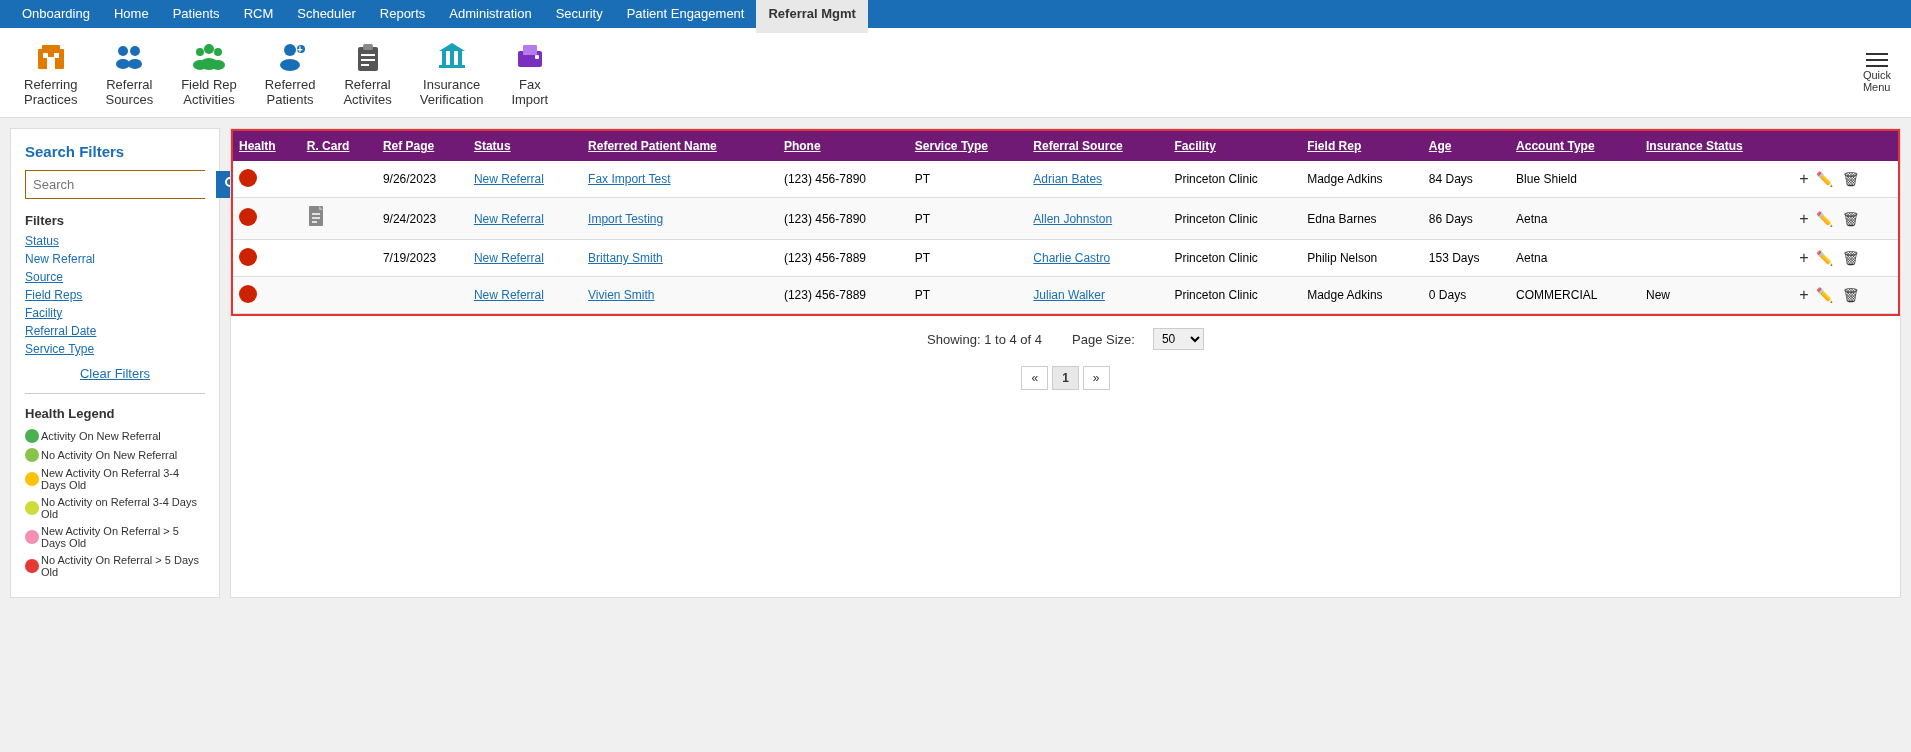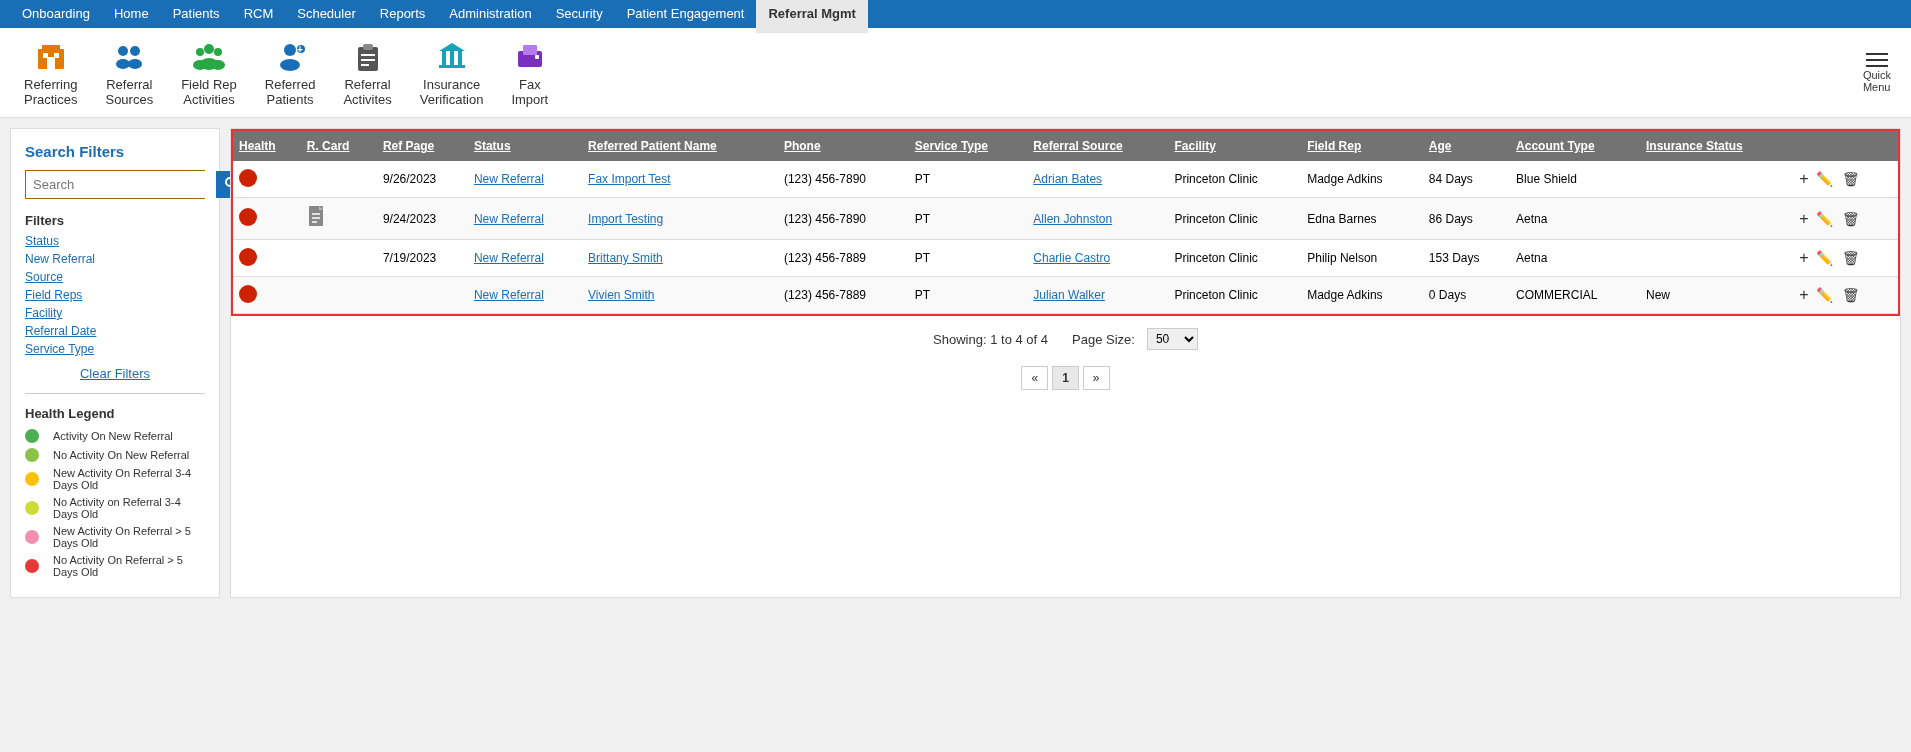--- a/index.html
+++ b/index.html
@@ -154,21 +154,21 @@
     }
     .health-legend h4 {
       font-size: 13px;
       font-weight: bold;
       margin-bottom: 8px;
       color: #333;
     }
     .legend-item {
       display: flex;
       align-items: center;
-      gap: 14px;
+      gap: 2px;
       margin-bottom: 5px;
       font-size: 11px;
       color: #333;
     }
     .legend-dot {
       width: 14px;
       height: 14px;
       border-radius: 50%;
       flex-shrink: 0;
     }
@@ -183,21 +183,21 @@
     .table-wrapper {
       border: 2px solid #e53333;
       overflow-x: auto;
     }
     table {
       width: 100%;
       border-collapse: collapse;
       font-size: 12px;
     }
     table thead tr {
-      background: #737373;
+      background: #701a75;
       color: #fff;
     }
     table thead th {
       padding: 8px 6px;
       text-align: left;
       white-space: nowrap;
       font-size: 12px;
       text-decoration: underline;
       cursor: pointer;
     }
@@ -238,21 +238,21 @@
     .action-btn.add { color: #333; font-size: 16px; }
     .action-btn.edit { color: #555; }
     .action-btn.delete { color: #333; }
 
     
     .pagination-area {
       display: flex;
       align-items: center;
       justify-content: center;
       padding: 12px;
-      gap: 8px;
+      gap: 14px;
       font-size: 13px;
     }
     .showing-info {
       margin-right: 16px;
       color: #333;
     }
     .page-size-label { color: #333; margin-right: 4px; }
     .page-size-select {
       border: 1px solid #ccc;
       padding: 2px 4px;

